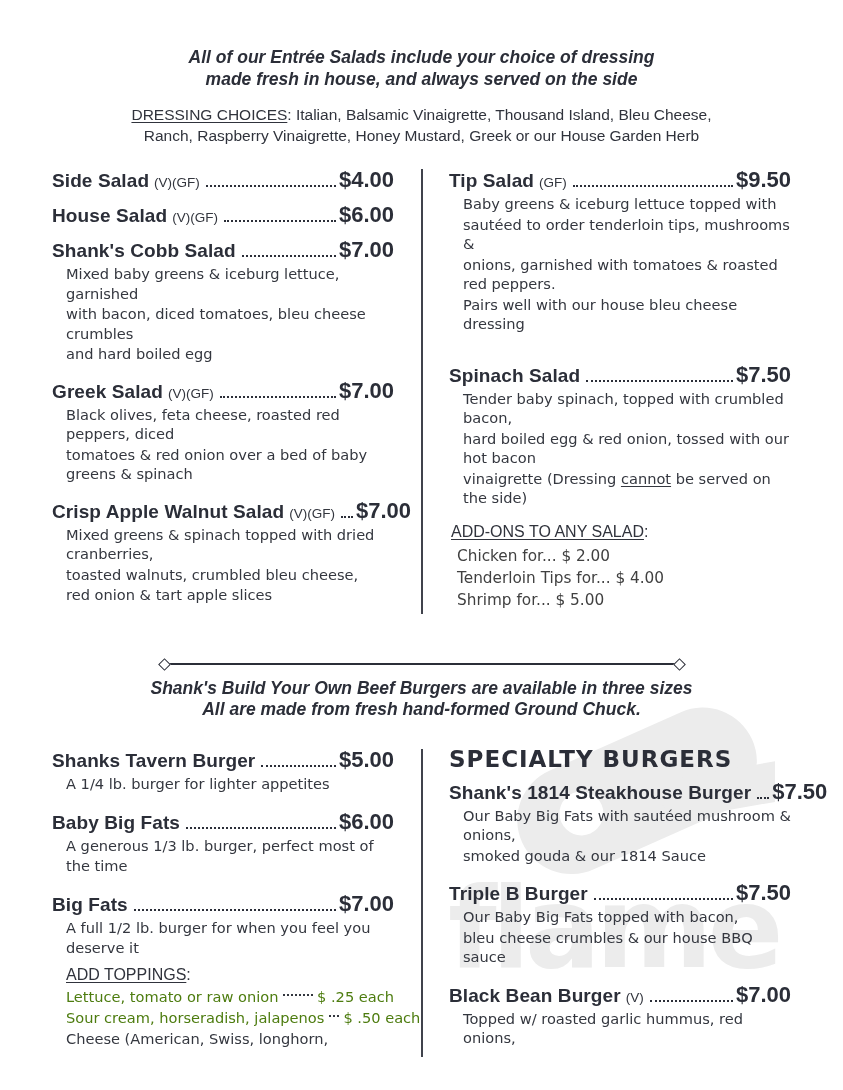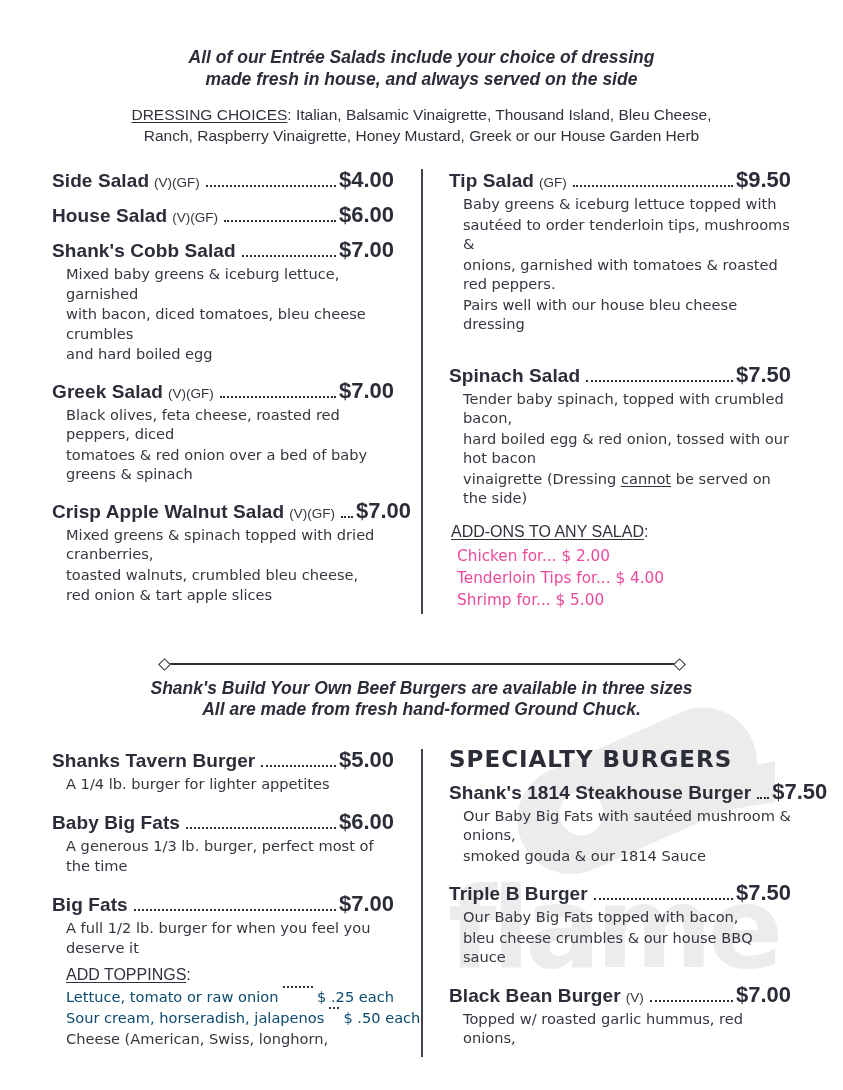--- a/index.html
+++ b/index.html
@@ -63,26 +63,26 @@
   .pr { font-size:22px; font-weight:bold; white-space:nowrap; }
   .dl {
     font-family:"DejaVu Sans", sans-serif;
     font-size:14.6px; line-height:19.5px;
     padding-left:14px; color:#34373f; margin-top:1px;
   }
   
   .sub-label { font-size:16px; margin:15px 0 4px 2px; color:#30333c; }
   .plain-line {
     font-family:"DejaVu Sans", sans-serif;
-    font-size:15.3px; line-height:22px; padding-left:8px; color:#ec4899;
+    font-size:15.3px; line-height:22px; padding-left:8px; color:#404040;
   }
   .toppings { padding-left:14px; margin-top:2px; }
-  .trow { display:flex; align-items:flex-start;
-    font-family:"DejaVu Sans", sans-serif;
-    font-size:14.6px; line-height:21px; color:#0c4a6e; }
+  .trow { display:flex; align-items:center;
+    font-family:"DejaVu Sans", sans-serif;
+    font-size:14.6px; line-height:21px; color:#4d7c0f; }
   .trow .ttext { white-space:nowrap; }
   .tlead { flex:1; border-bottom:2px dotted #34373f; margin:0 4px 4px 5px; min-width:10px; }
   .tprice { white-space:nowrap; }
   .tline { font-family:"DejaVu Sans", sans-serif; font-size:14.6px; line-height:21px; color:#34373f; }
   
   .section2 { margin-top:46px; }
   .spec-title {
     font-family:"DejaVu Sans", sans-serif;
     font-size:23px; font-weight:800; letter-spacing:1px;
     margin-bottom:7px; line-height:1.1;

